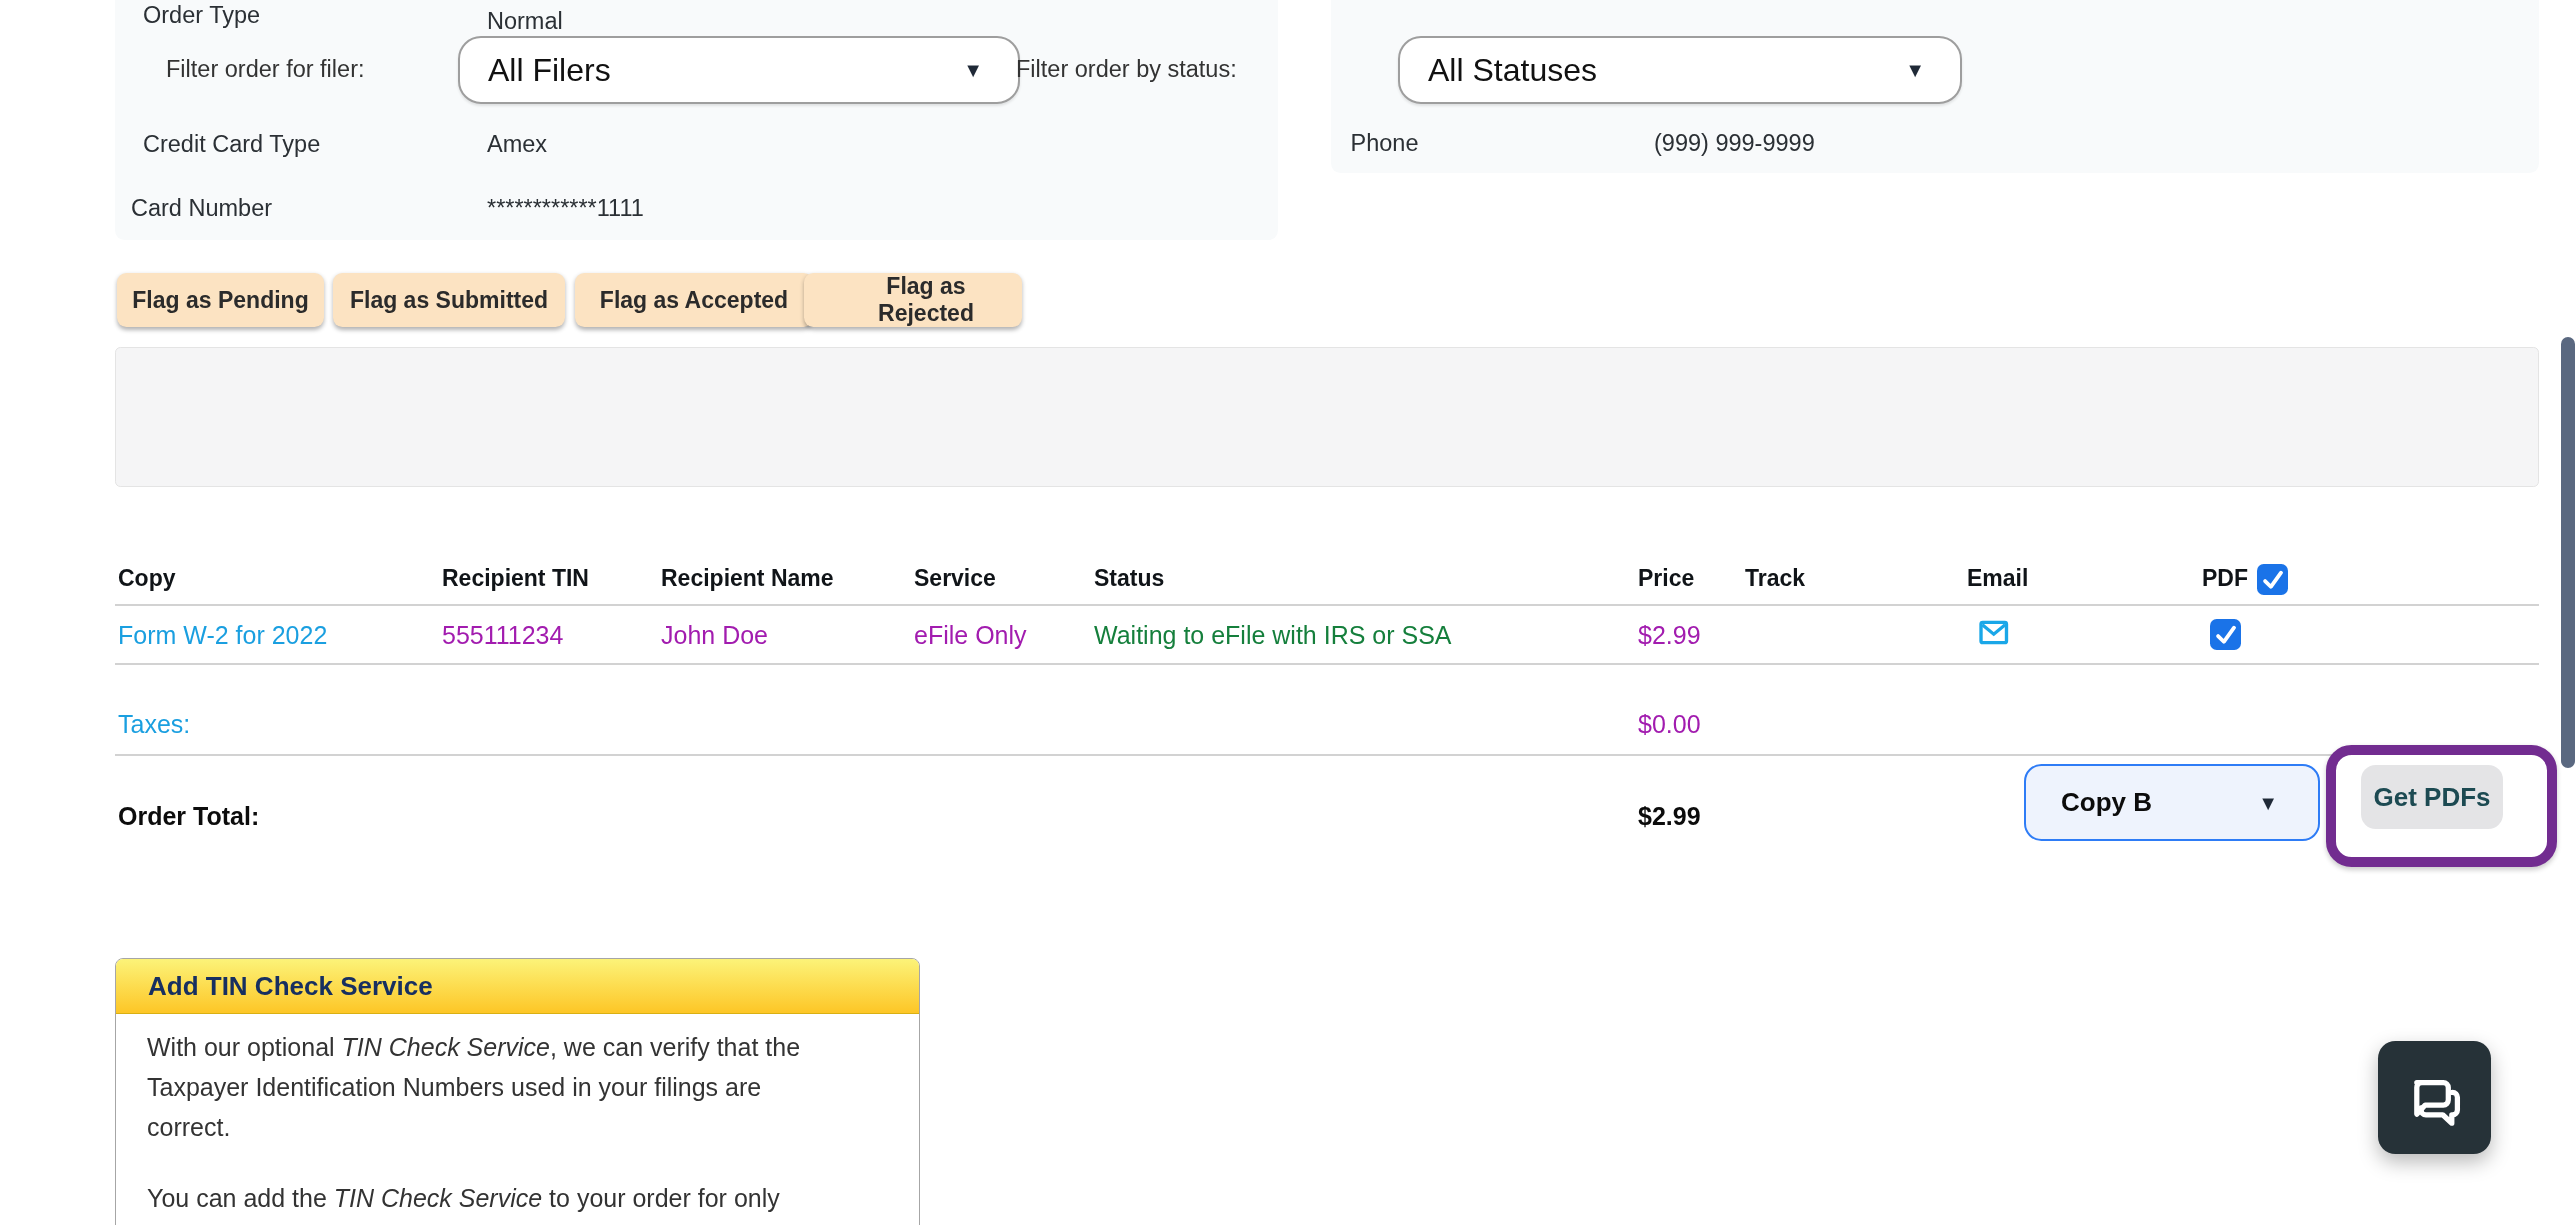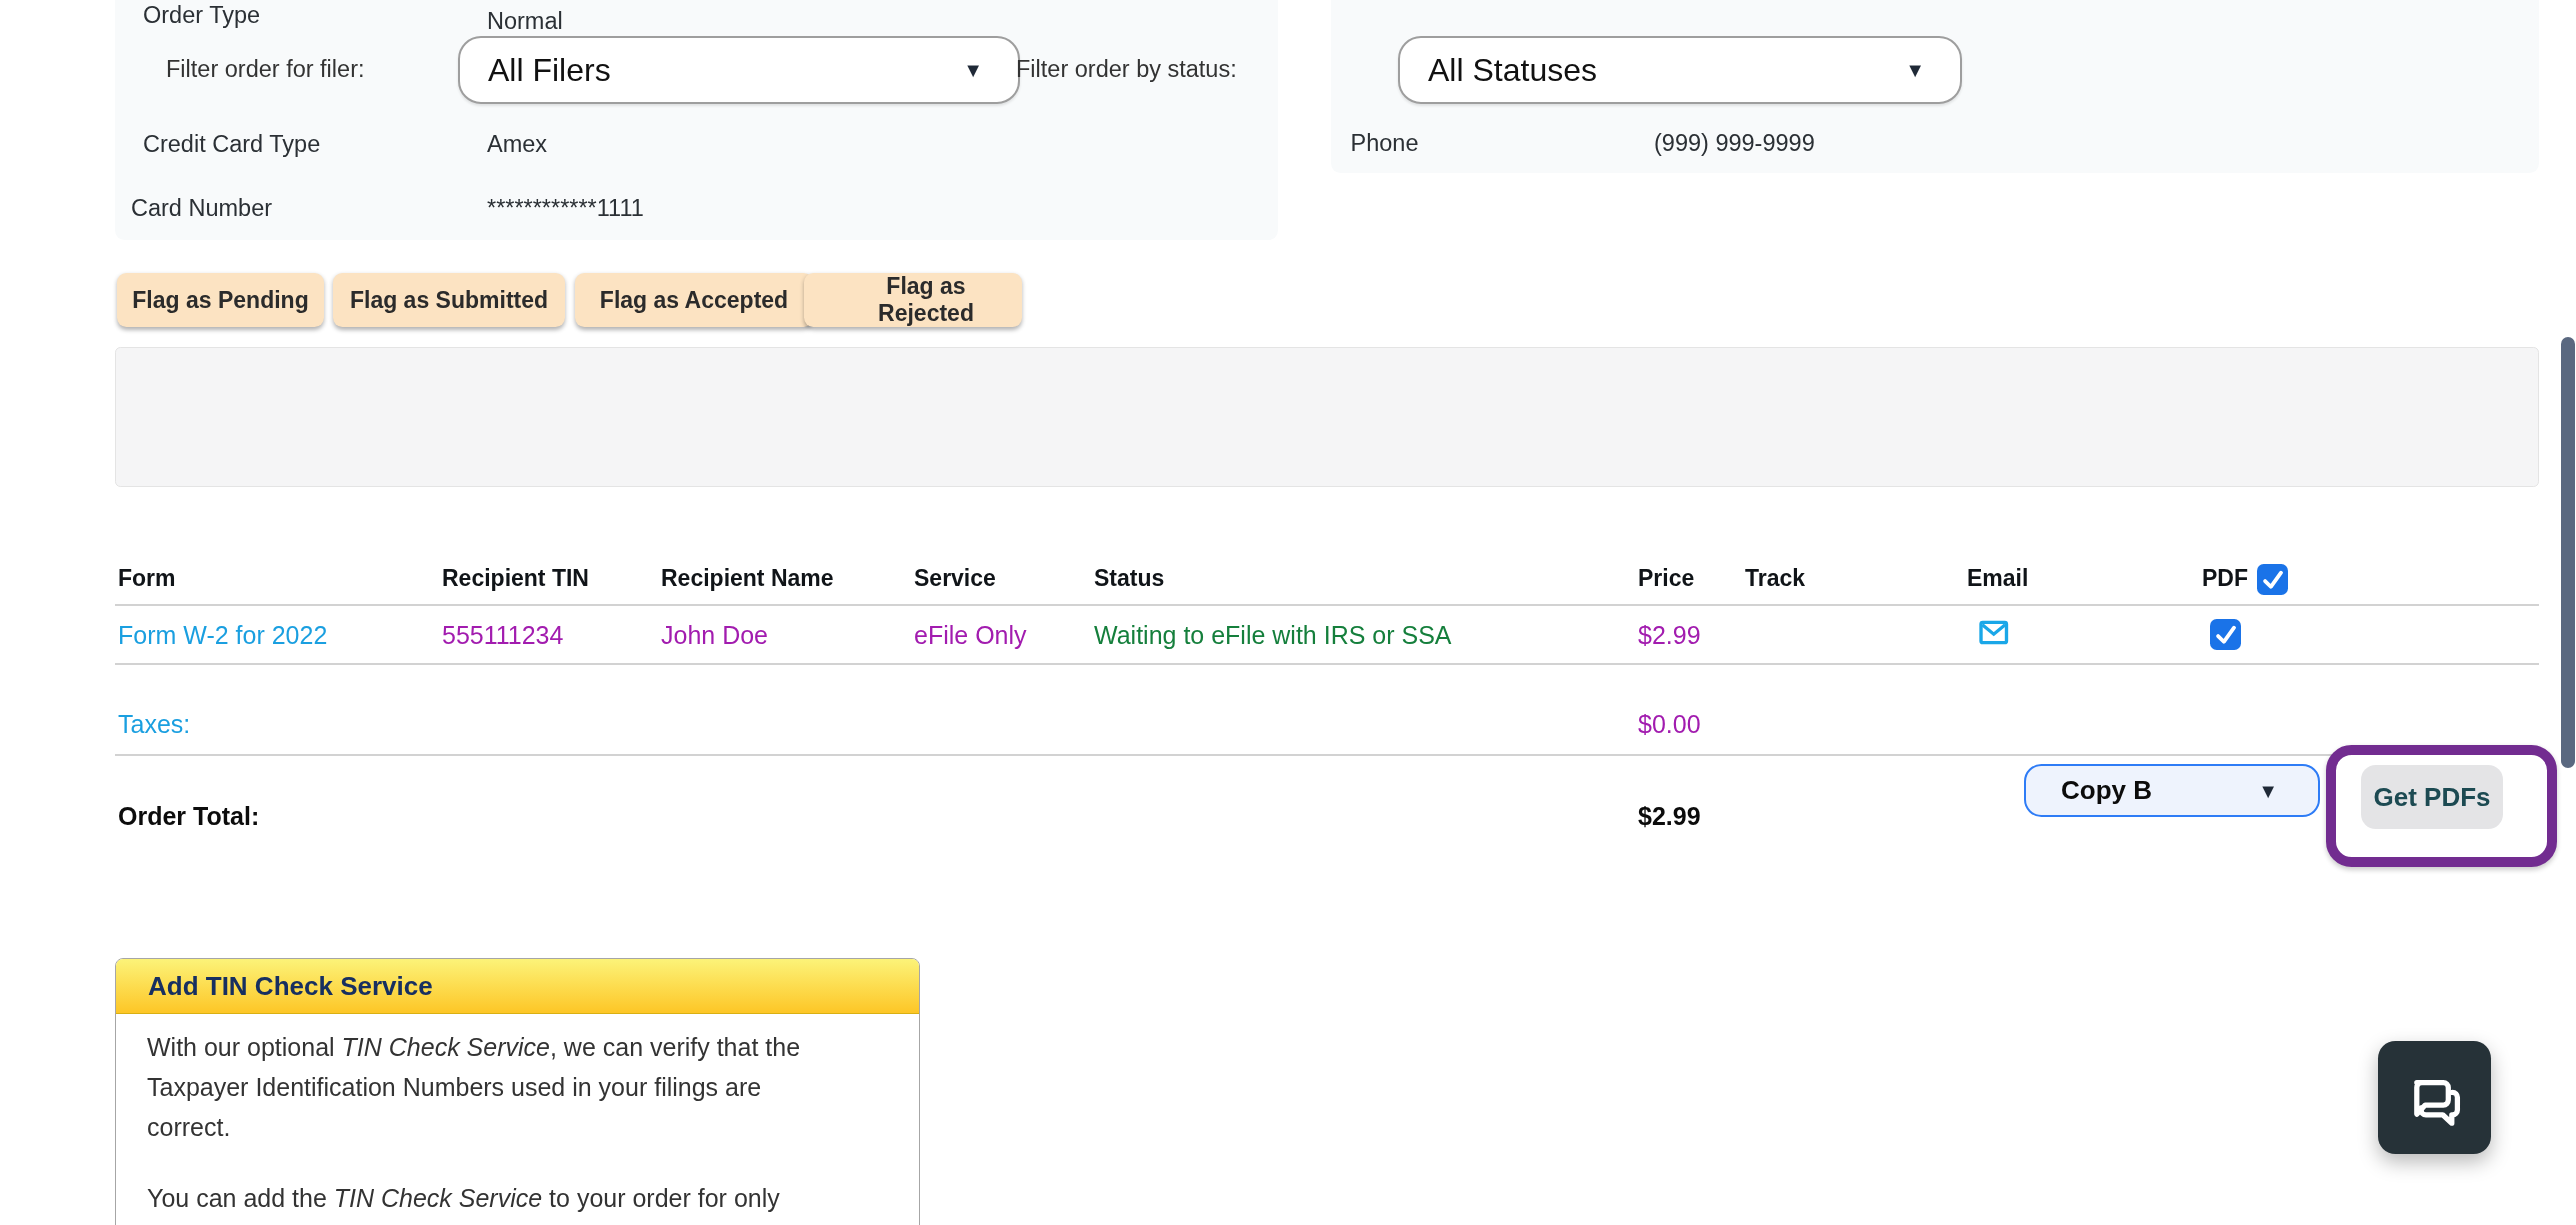--- a/index.html
+++ b/index.html
@@ -33,21 +33,21 @@
   .td{position:absolute;font-size:25px;color:#a21caf;top:621px;}
   .divider{position:absolute;left:115px;width:2424px;height:2px;background:#d2d2d2;}
   .link{color:#1a9fe0;cursor:pointer;text-decoration:none;}
   .status-green{color:#157f3c;}
   .checkbox{
     position:absolute;width:31px;height:31px;background:#1a73e8;border-radius:6.7px;cursor:pointer;
     display:flex;align-items:center;justify-content:center;
   }
   
   .copy-select{
-    position:absolute;left:2024px;top:764px;width:296px;height:53px;background:#eef3fd;border:2px solid #2e7cf6;
+    position:absolute;left:2024px;top:764px;width:296px;height:77px;background:#eef3fd;border:2px solid #2e7cf6;
     border-radius:17.4px;box-sizing:border-box;display:flex;align-items:center;cursor:pointer;
   }
   .copy-select .sel-text{font-size:26px;font-weight:700;color:#0c0c0c;padding-left:35px;}
   .copy-select .caret{position:absolute;right:40px;top:50%;transform:translateY(-50%);font-size:20px;color:#1f2937;}
   .highlight-box{
     position:absolute;left:2326px;top:745px;width:231px;height:122px;background:#ffffff;
     border:10px solid #722c90;border-radius:25.5px;box-sizing:border-box;box-shadow:0 2.7px 5.4px rgba(0,0,0,.2);
     pointer-events:none;
   }
   .get-pdfs{
@@ -103,21 +103,21 @@
   <div class="select" style="left:458px;width:562px;">
     <span class="sel-text">All Filers</span>
     <span class="caret">▼</span>
   </div>
   <span class="filter-label" style="left:1016px;">Filter order by status:</span>
   <div class="select" style="left:1398px;width:564px;">
     <span class="sel-text">All Statuses</span>
     <span class="caret">▼</span>
   </div>
 
-  <span class="th" style="left:118px;">Form</span>
+  <span class="th" style="left:118px;">Copy</span>
   <span class="th" style="left:442px;">Recipient TIN</span>
   <span class="th" style="left:661px;">Recipient Name</span>
   <span class="th" style="left:914px;">Service</span>
   <span class="th" style="left:1094px;">Status</span>
   <span class="th" style="left:1638px;">Price</span>
   <span class="th" style="left:1745px;">Track</span>
   <span class="th" style="left:1967px;">Email</span>
   <span class="th" style="left:2202px;">PDF</span>
   <div class="checkbox" style="left:2257px;top:564px;">
     <svg width="25.5" height="25.5" viewBox="0 0 40 40">

